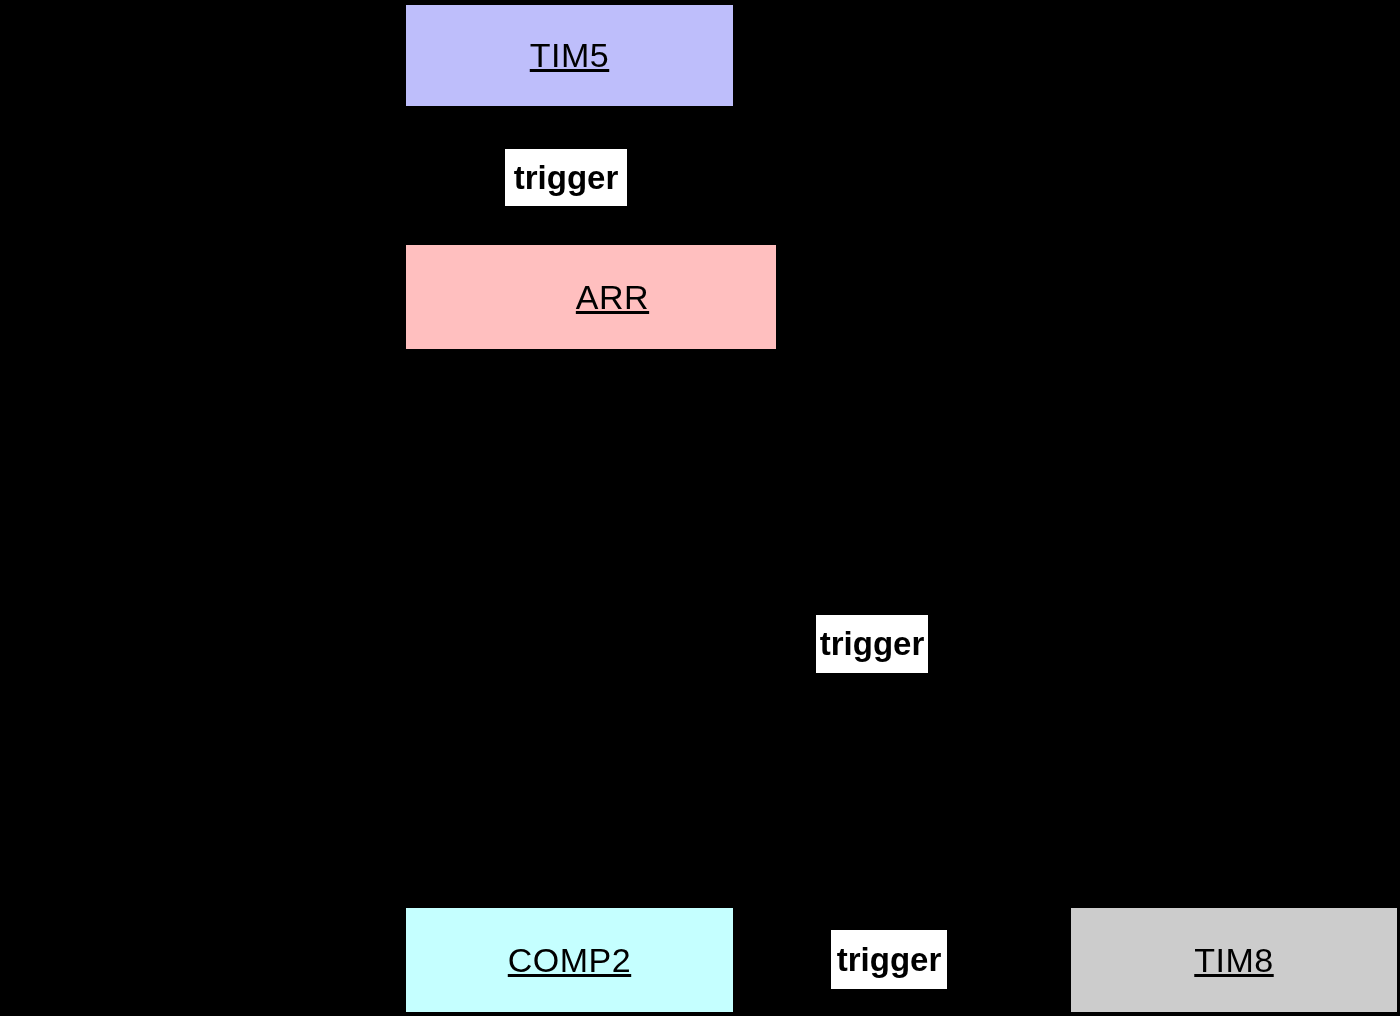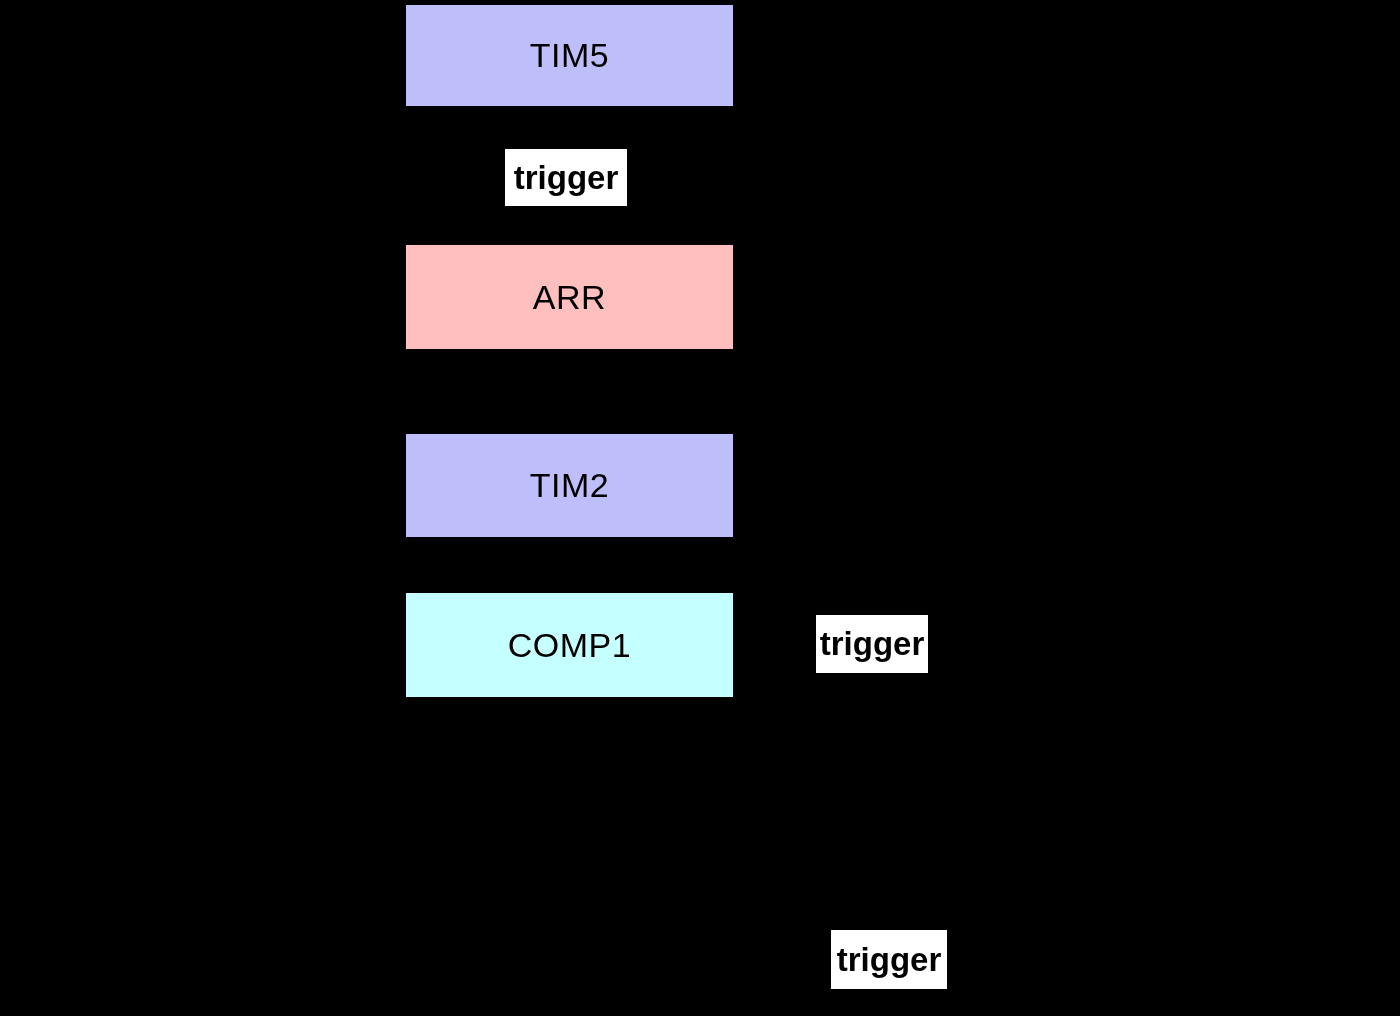--- a/index.html
+++ b/index.html
@@ -23,20 +23,21 @@
     display: flex;
     align-items: center;
     justify-content: center;
     color: #000000;
   }
   .block .node-label {
     font-size: 34px;
     font-weight: 400;
     letter-spacing: 0.5px;
     white-space: nowrap;
+    text-decoration: underline;
   }
   .edge-label .node-label {
     font-size: 33px;
     font-weight: 700;
     white-space: nowrap;
   }
   
   .pos-tim5     { left: 406px;  top: 5px;   width: 327px; height: 101px; }
   .pos-trigger1 { left: 505px;  top: 149px; width: 122px; height: 57px;  }
   .pos-arr      { left: 406px;  top: 245px; width: 327px; height: 104px; }
@@ -54,36 +55,36 @@
 <div class="canvas" style="background-color: rgb(0, 0, 0);">
 
   <div class="node block pos-tim5" style="background-color: rgb(190, 190, 251);">
     <span class="node-label">TIM5</span>
   </div>
 
   <div class="node edge-label pos-trigger1" style="background-color: rgb(255, 255, 255);">
     <span class="node-label">trigger</span>
   </div>
 
-  <div class="node block pos-arr" style="background-color: rgb(255, 191, 191);">
+  <div class="node block pos-arr" style="background-color: rgb(255, 191, 191); padding-left: 43px;">
     <span class="node-label">ARR</span>
   </div>
 
-  <div class="node block pos-tim2" style="background-color: rgb(190, 190, 251);">
-    <span class="node-label">TIM2</span>
-  </div>
 
-  <div class="node block pos-comp1" style="background-color: rgb(197, 255, 255);">
-    <span class="node-label">COMP1</span>
-  </div>
 
   <div class="node edge-label pos-trigger2" style="background-color: rgb(255, 255, 255);">
     <span class="node-label">trigger</span>
   </div>
 
 
+  <div class="node block pos-comp2" style="background-color: rgb(197, 255, 255);">
+    <span class="node-label">COMP2</span>
+  </div>
 
   <div class="node edge-label pos-trigger3" style="background-color: rgb(255, 255, 255);">
     <span class="node-label">trigger</span>
   </div>
 
+  <div class="node block pos-tim8" style="background-color: rgb(204, 204, 204);">
+    <span class="node-label">TIM8</span>
+  </div>
 
 </div>
 
 </body></html>

